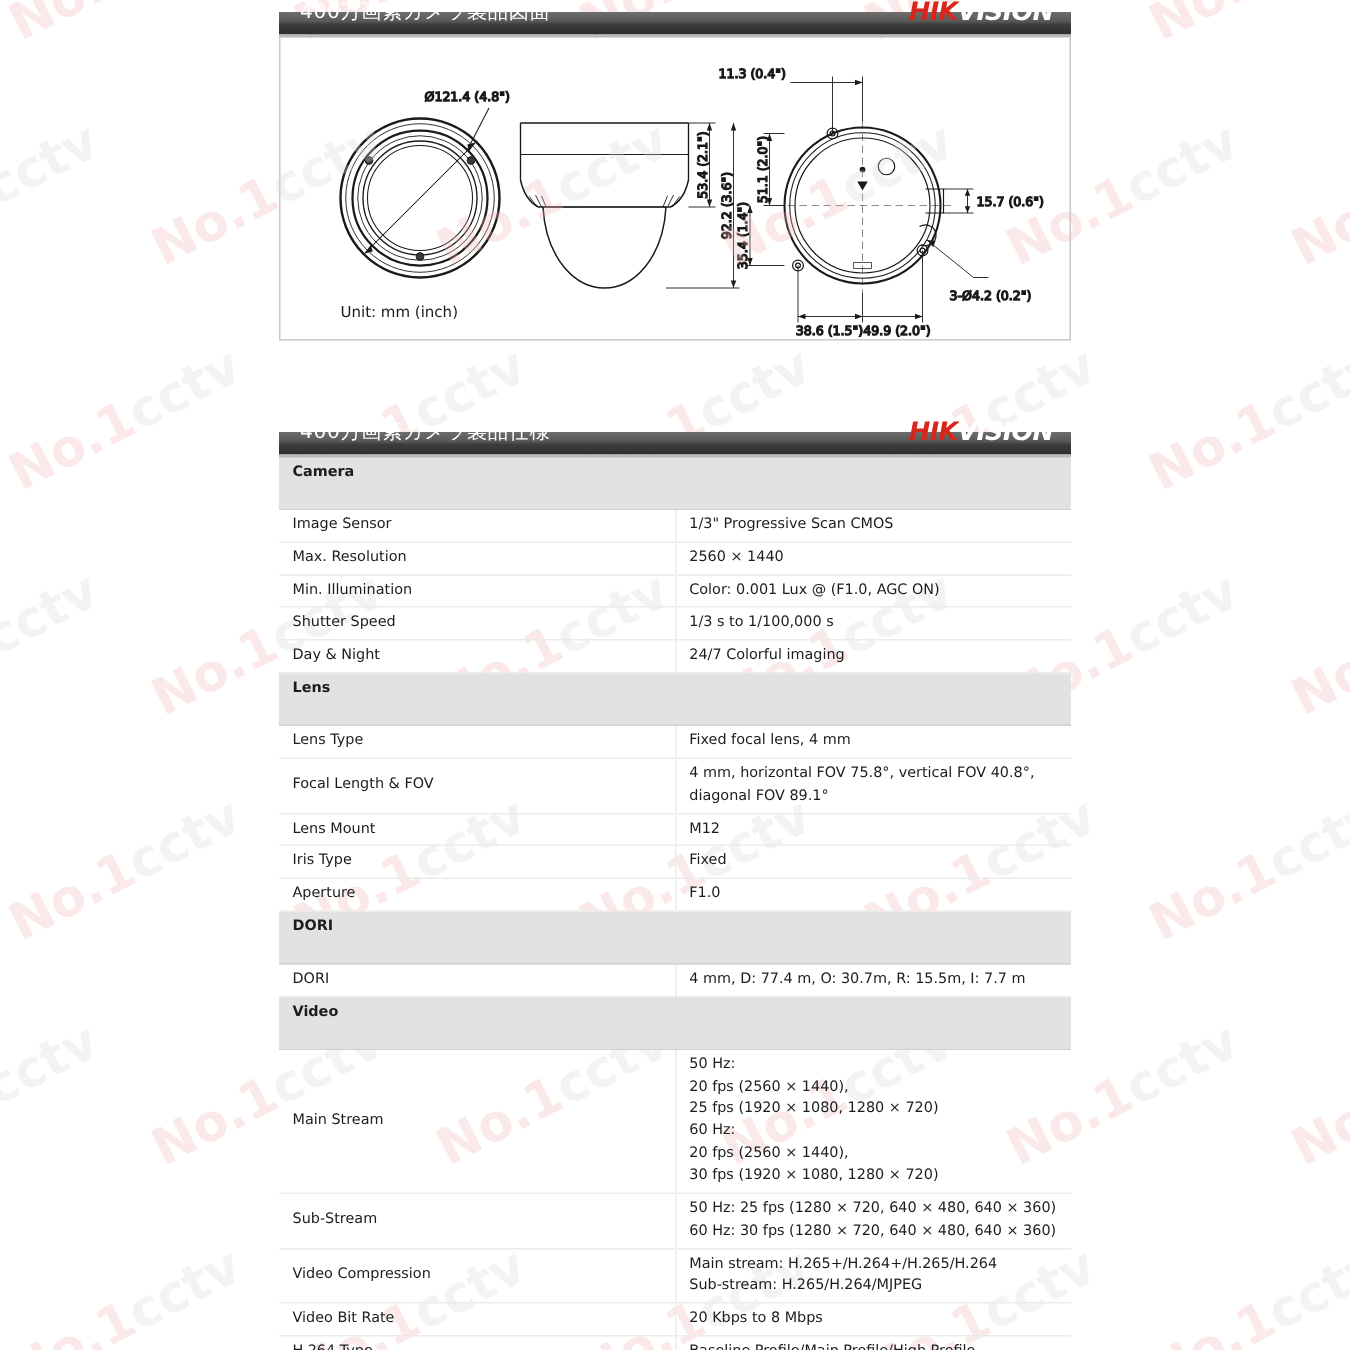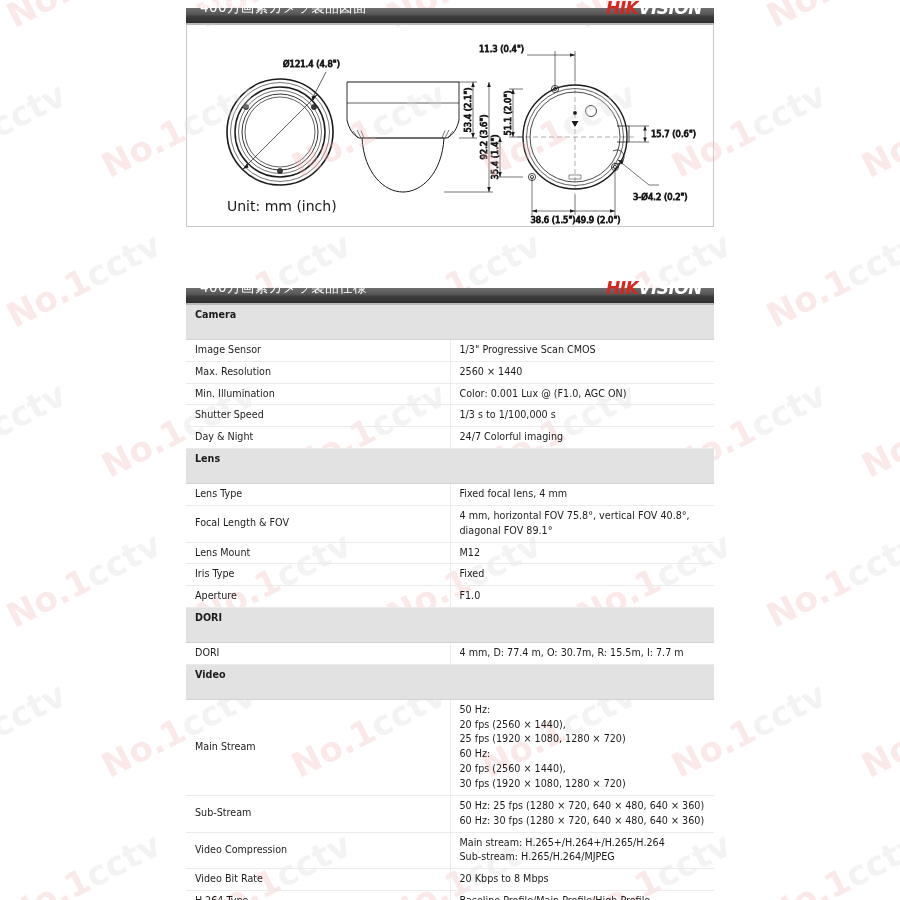--- a/index.html
+++ b/index.html
@@ -82,21 +82,21 @@
     border-top: none;
     box-sizing: border-box;
     background: transparent;
     position: relative;
   }
   #drawing-svg { display: block; }
   .unit-note {
     position: absolute;
     left: 40px;
     bottom: 12px;
-    font-size: 14px;
+    font-size: 10px;
     color: #1a1a1a;
     font-family: "DejaVu Sans", sans-serif;
   }
 
   
   #spec-panel { top: 288px; }
   table.spec {
     width: 100%;
     border-collapse: collapse;
     table-layout: fixed;

